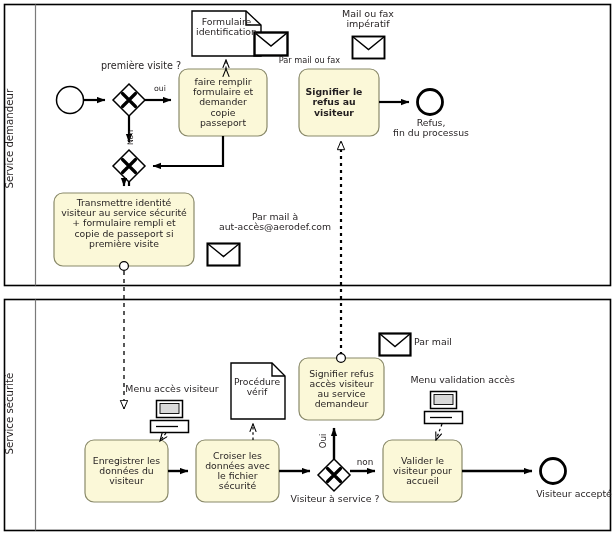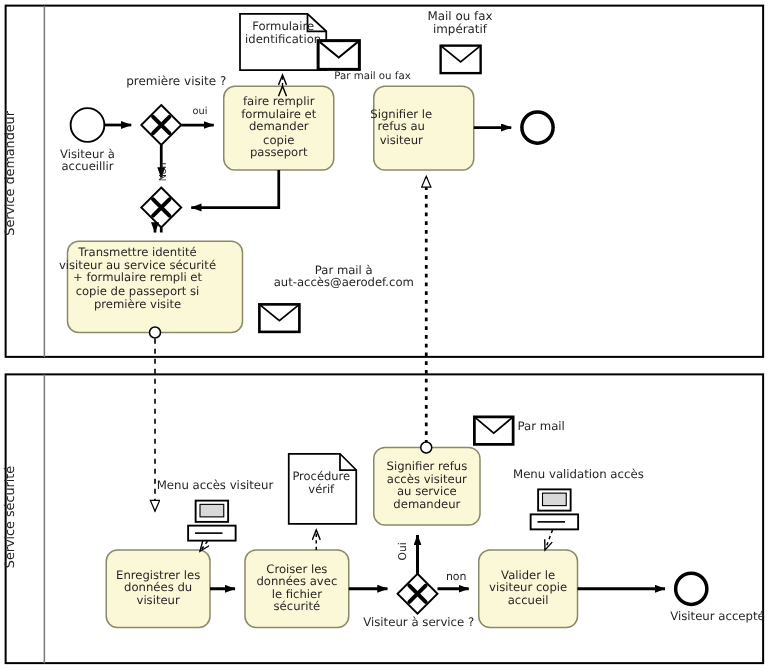--- a/index.html
+++ b/index.html
@@ -235,71 +235,71 @@
 
       <path d="M442,424 L436,440" fill="none" stroke="#000" stroke-width="1.2" stroke-dasharray="2.6,2.6" marker-end="url(#openarrow)"></path>
     </g>
   </svg>
 
   <div class="lane-title" style="left:-36px; top:138px; width:90px; text-align:center;">Service demandeur</div>
   <div class="lane-title" style="left:-31px; top:409px; width:80px; text-align:center;">Service sécurité</div>
 
   <div class="txt" style="left:86px; top:61px; width:110px; font-size:9.6px;">première visite ?</div>
 
-  <div class="txt" style="left:33px; top:119px; width:74px; font-size:9.3px;">Visiteur à
-accueillir</div>
 
   <div class="txt" style="left:148px; top:85px; width:24px; font-size:7.8px;">oui</div>
 
   <div class="rot-label" style="left:119px; top:133px; width:22px; text-align:center;">Non</div>
 
   <div class="task-label" style="left:179px; top:69px; width:88px; height:67px;border-radius:28px;">faire remplir
 formulaire et
 demander
 copie
 passeport</div>
 
-  <div class="task-label" style="left:40px; top:193px; width:140px; height:61px;">Transmettre identité
+  <div class="task-label" style="left:54px; top:193px; width:140px; height:61px;">Transmettre identité
 visiteur au service sécurité
 + formulaire rempli et
 copie de passeport si
 première visite</div>
 
-  <div class="task-label" style="left:291px; top:69px; width:60px; height:67px;">Signifier le
+  <div class="task-label" style="left:304px; top:69px; width:60px; height:67px;font-weight:bold;">Signifier le
 refus au
 visiteur</div>
 
   <div class="txt" style="left:192px; top:17px; width:69px; font-size:9.3px;">Formulaire
 identification</div>
 
-  <div class="txt" style="left:232px; top:56px; width:84px; font-size:8.2px; text-align:center;padding-left:24px;">Par mail ou fax</div>
+  <div class="txt" style="left:232px; top:56px; width:84px; font-size:8.2px; text-align:right;padding-left:24px;">Par mail ou fax</div>
 
   <div class="txt" style="left:320px; top:9px; width:96px; font-size:9.5px;">Mail ou fax
 impératif</div>
 
   <div class="txt" style="left:207px; top:212px; width:136px; font-size:9.3px;">Par mail à
 aut-accès@aerodef.com</div>
 
+  <div class="txt" style="left:388px; top:118px; width:86px; font-size:9.3px;">Refus,
+fin du processus</div>
 
   <div class="task-label" style="left:85px; top:440px; width:83px; height:62px;">Enregistrer les
 données du
 visiteur</div>
 
   <div class="task-label" style="left:299px; top:358px; width:85px; height:62px;">Signifier refus
 accès visiteur
 au service
 demandeur</div>
 
   <div class="task-label" style="left:196px; top:440px; width:83px; height:62px;">Croiser les
 données avec
 le fichier
 sécurité</div>
 
   <div class="task-label" style="left:383px; top:440px; width:79px; height:62px;">Valider le
-visiteur copie
+visiteur pour
 accueil</div>
 
   <div class="txt" style="left:283px; top:494px; width:104px; font-size:9.4px;">Visiteur à service ?</div>
 
   <div class="rot-label" style="left:312px; top:436px; width:22px; text-align:center; font-size:8.6px;">Oui</div>
 
   <div class="txt" style="left:352px; top:458px; width:26px; font-size:8.8px;">non</div>
 
   <div class="txt" style="left:117px; top:384px; width:110px; font-size:9.4px;">Menu accès visiteur</div>
 

